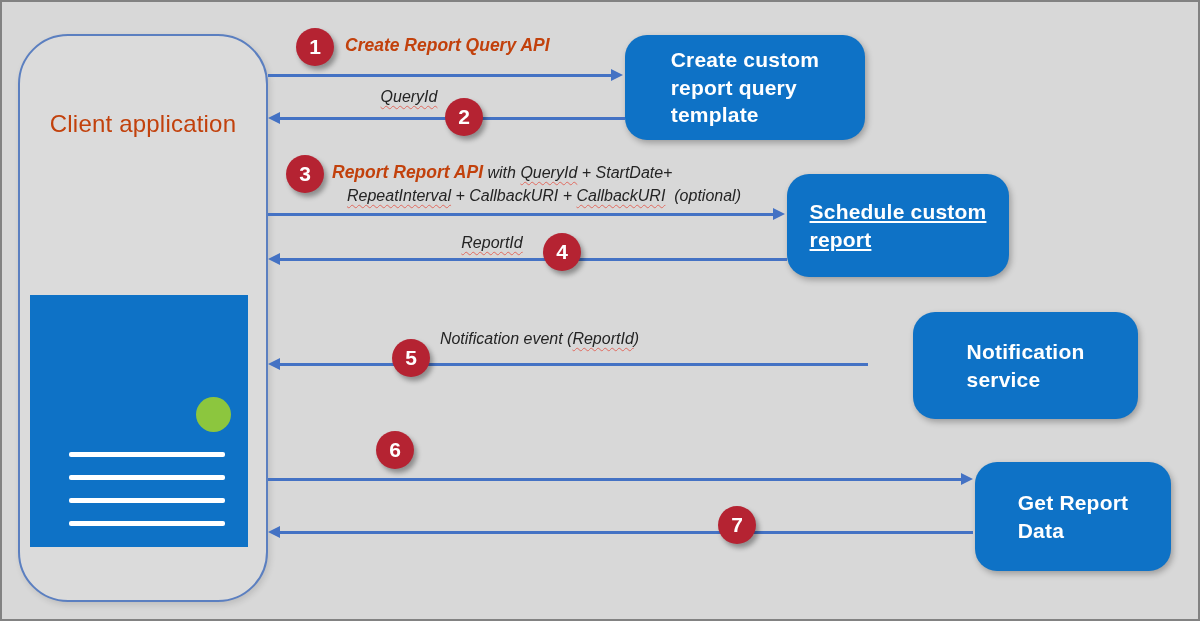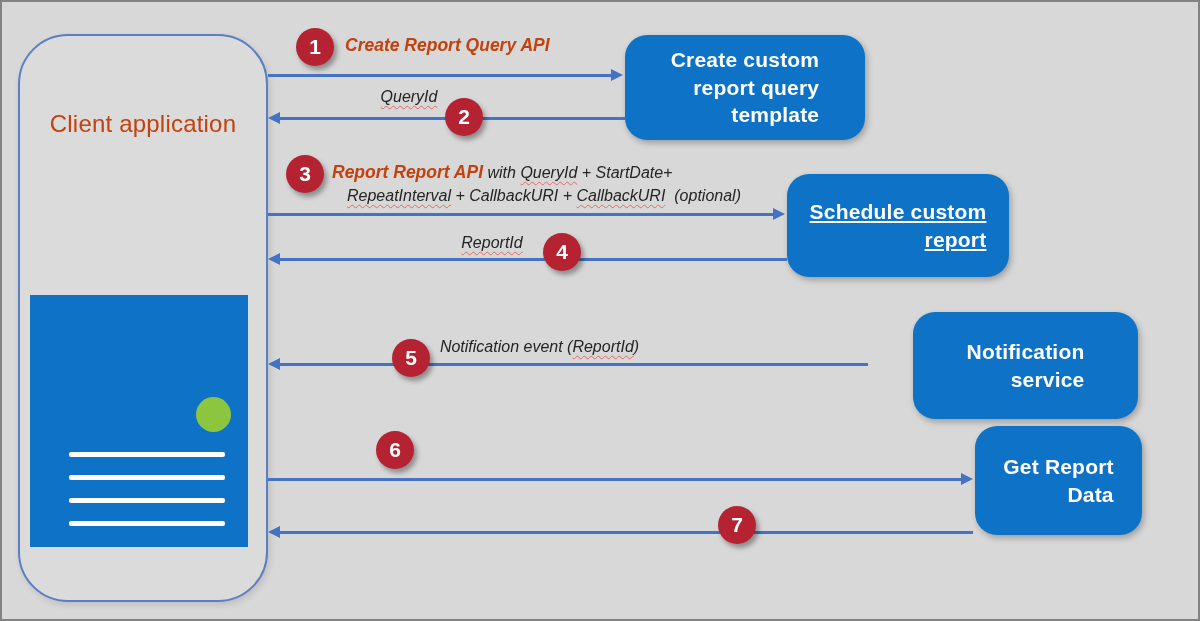--- a/index.html
+++ b/index.html
@@ -26,28 +26,28 @@
   .doc-dot{
     position:absolute;left:166px;top:102px;width:35px;height:35px;
     border-radius:50%;background:#8cc63e;
   }
   .doc-line{
     position:absolute;left:39px;width:156px;height:5px;background:#ffffff;border-radius:2px;
   }
   
   .service-box{
     position:absolute;background:#0e72c6;border-radius:22px;color:#ffffff;
-    display:flex;align-items:center;justify-content:center;text-align:right;
+    display:flex;align-items:center;justify-content:center;text-align:left;
     font-size:21px;font-weight:600;line-height:1.33;white-space:pre-line;
     box-shadow:2px 3px 6px rgba(0,0,0,0.28);letter-spacing:0.2px;
   }
   #svc1{left:623px;top:33px;width:240px;height:105px;}
   #svc2{left:785px;top:172px;width:222px;height:103px;text-decoration:underline;}
   #svc3{left:867px;top:310px;width:225px;height:107px;margin-left:44px;}
-  #svc4{left:973px;top:424px;width:167px;height:109px;}
+  #svc4{left:973px;top:460px;width:196px;height:109px;}
   
   .arrow{position:absolute;height:3px;background:#4472c4;z-index:2;}
   .arrow.right::after{
     content:"";position:absolute;right:-12px;top:-5px;width:0;height:0;
     border-top:6px solid transparent;border-bottom:6px solid transparent;
     border-left:12px solid #4472c4;
   }
   .arrow.left::before{
     content:"";position:absolute;left:-12px;top:-5px;width:0;height:0;
     border-top:6px solid transparent;border-bottom:6px solid transparent;
@@ -84,21 +84,21 @@
     text-decoration-line:underline;text-decoration-style:wavy;
     text-decoration-color:#e06a5f;text-decoration-thickness:1px;
     text-underline-offset:3px;
   }
   .center{text-align:center;}
   #l1{left:343px;top:33px;}
   #l2{left:327px;top:86px;width:160px;}
   #l3a{left:330px;top:160px;}
   #l3b{left:345px;top:185px;}
   #l4{left:430px;top:232px;width:120px;}
-  #l5{left:420px;top:328px;width:235px;margin-top:8px;}
+  #l5{left:420px;top:328px;width:235px;}
   #l6{left:428px;top:437px;}
   #l7{left:480px;top:498px;width:230px;}
 </style>
 </head>
 <body>
 
 <div id="stage">
 
   <div class="client">
     <div class="client-label">Client application</div>

